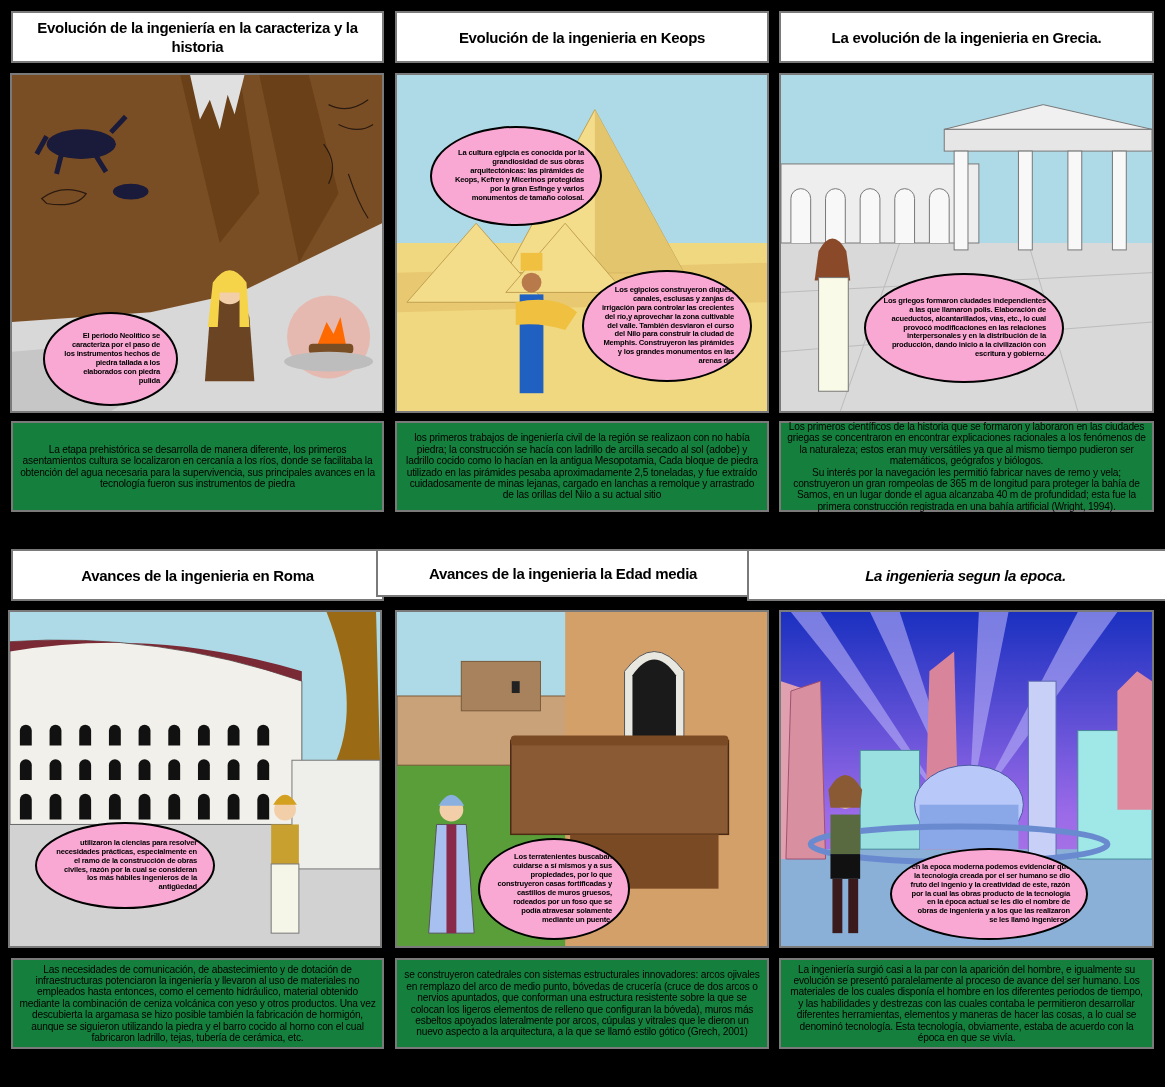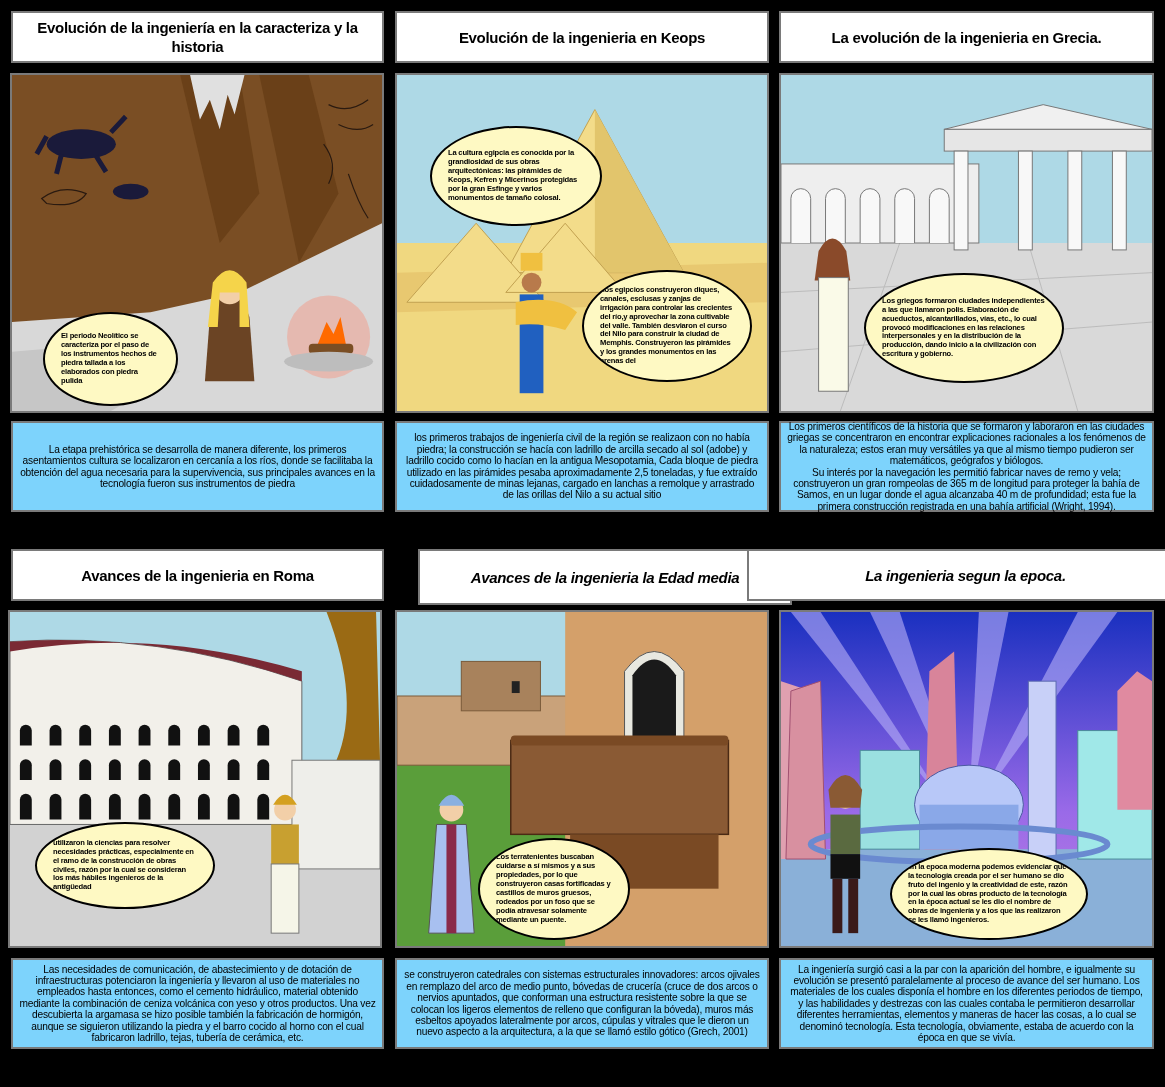--- a/index.html
+++ b/index.html
@@ -9,28 +9,28 @@
   .cell { position: absolute; }
   .title-box {
     background: #fff; border: 2px solid #7a7a7a;
     display: flex; align-items: center; justify-content: center; text-align: center;
     font-family: "Liberation Sans", sans-serif; font-weight: bold; font-size: 15px;
     line-height: 19px; color: #000; padding: 2px 10px; letter-spacing: -0.3px;
   }
   .scene { border: 2px solid #7a7a7a; overflow: hidden; background: #ccc; }
   .scene svg { display: block; width: 100%; height: 100%; }
   .desc-box {
-    background: #7dd3fc; border: 2px solid #7a7a7a;
+    background: #15803d; border: 2px solid #7a7a7a;
     display: flex; align-items: center; justify-content: center; text-align: center;
     font-family: "Liberation Sans", sans-serif; font-size: 10.2px; line-height: 11.4px;
     color: #000; padding: 4px 6px; letter-spacing: -0.2px;
   }
   .bubble {
-    position: absolute; background: #fef9c3; border: 2px solid #000; border-radius: 50%;
-    display: flex; align-items: center; justify-content: center; text-align: left;
+    position: absolute; background: #f9a8d4; border: 2px solid #000; border-radius: 50%;
+    display: flex; align-items: center; justify-content: center; text-align: right;
     font-family: "Liberation Sans", sans-serif; font-weight: bold; font-size: 7.6px;
     line-height: 8.9px; color: #000; padding: 6px 16px; letter-spacing: -0.2px;
     overflow: hidden;
   }
 </style>
 </head>
 <body>
 
 <div class="cell title-box" style="left:11px;top:11px;width:373px;height:52px;">Evolución de la ingeniería en la caracteriza y la historia</div>
 <div class="cell scene" style="left:10px;top:73px;width:374px;height:340px;">
@@ -159,21 +159,21 @@
       <circle cx="278" cy="200" r="11" fill="#f2cfa8"></circle>
       <path d="M266 195 q12 -20 24 0 z" fill="#d4a020"></path>
       <rect x="264" y="215" width="28" height="40" fill="#c8a030"></rect>
       <rect x="264" y="255" width="28" height="70" fill="#f5f5e8" stroke="#777" stroke-width="1"></rect>
     </g>
   </svg>
 </div>
 <div class="bubble" style="left:35px;top:822px;width:180px;height:87px;">utilizaron la ciencias para resolver necesidades prácticas, especialmente en el ramo de la construcción de obras civiles, razón por la cual se consideran los más hábiles ingenieros de la antigüedad</div>
 <div class="cell desc-box" style="left:11px;top:958px;width:373px;height:91px;">Las necesidades de comunicación, de abastecimiento y de dotación de infraestructuras potenciaron la ingeniería y llevaron al uso de materiales no empleados hasta entonces, como el cemento hidráulico, material obtenido mediante la combinación de ceniza volcánica con yeso y otros productos. Una vez descubierta la argamasa se hizo posible también la fabricación de hormigón, aunque se siguieron utilizando la piedra y el barro cocido al horno con el cual fabricaron ladrillo, tejas, tubería de cerámica, etc.</div>
 
-<div class="cell title-box" style="left:418px;top:549px;width:374px;height:56px;font-style:italic;">Avances de la ingenieria la Edad media</div>
+<div class="cell title-box" style="left:376px;top:549px;width:374px;height:48px;">Avances de la ingenieria la Edad media</div>
 <div class="cell scene" style="left:395px;top:610px;width:374px;height:338px;">
   <svg viewBox="0 0 374 338" preserveAspectRatio="none">
     <rect x="0" y="0" width="374" height="338" fill="#aed9e6"></rect>
     <rect x="0" y="150" width="374" height="188" fill="#5a9e3a"></rect>
     <rect x="0" y="85" width="175" height="70" fill="#c9a27a" stroke="#7a5a3a" stroke-width="1"></rect>
     <rect x="65" y="50" width="80" height="50" fill="#a8825c" stroke="#7a5a3a" stroke-width="1"></rect>
     <rect x="116" y="70" width="8" height="12" fill="#222"></rect>
     <rect x="170" y="0" width="204" height="338" fill="#d4a06a"></rect>
     <path d="M230 130 L230 60 Q260 20 290 60 L290 130 Z" fill="#e8e8e0" stroke="#555" stroke-width="1"></path>
     <path d="M238 130 L238 64 Q260 32 282 64 L282 130 Z" fill="#1a1a1a"></path>

